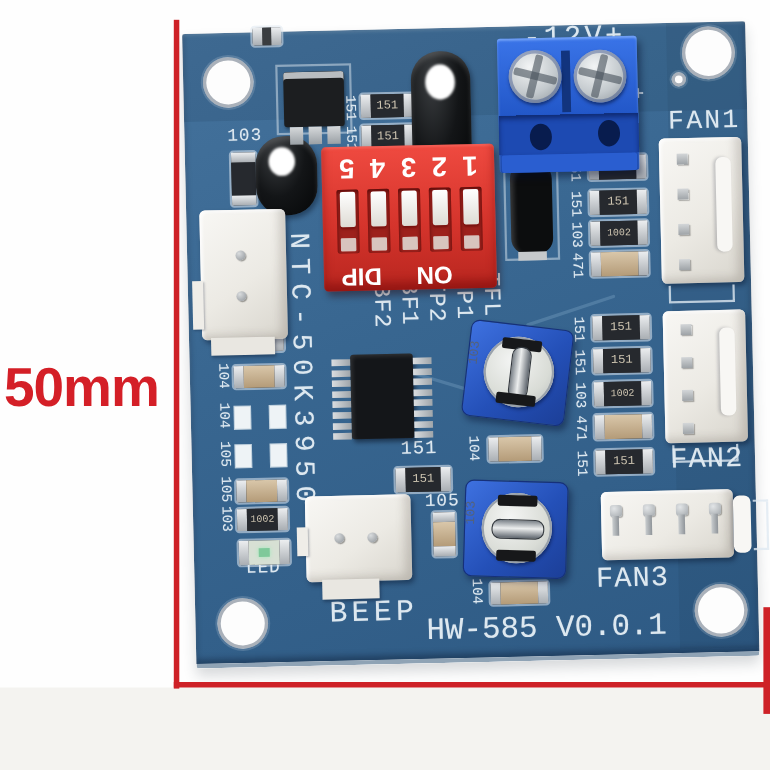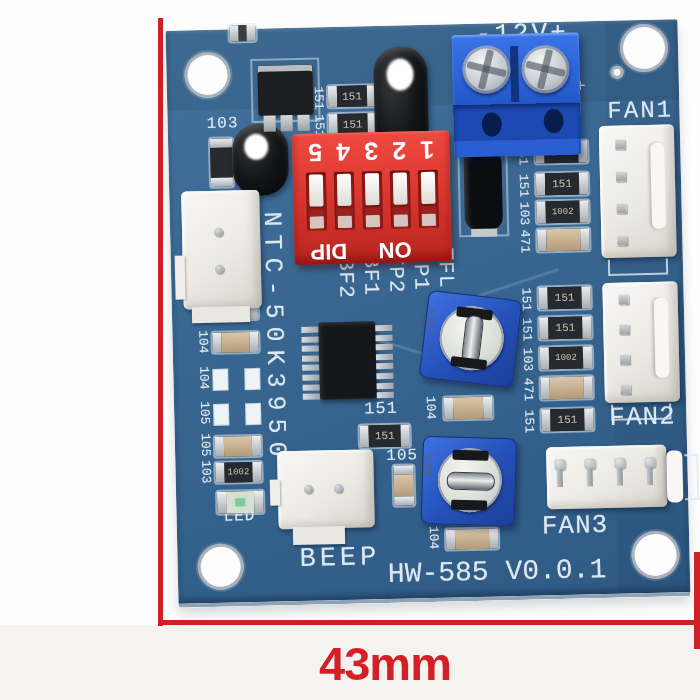--- a/index.html
+++ b/index.html
@@ -442,14 +442,14 @@
         <div class="pin-head" style="left: 68px; top: 12px;"></div>
         <div class="pin-stem" style="left: 70px; top: 22px;"></div>
         <div class="pin-head" style="left: 98px; top: 12px;"></div>
         <div class="pin-stem" style="left: 100px; top: 22px;"></div>
       </div>
   </div>
 
   <div class="dim-line" style="left:158px;top:18px;width:5px;height:608px;"></div>
   <div class="dim-line" style="left:158px;top:620px;width:542px;height:5px;"></div>
   <div class="dim-line" style="left:694px;top:552px;width:6px;height:97px;"></div>
-  <div class="dim-text" style="left:300px;top:636px;width:170px;font-size:47px;">43mm</div>
+  <div class="dim-text" style="left:0;top:323px;width:148px;font-size:50px;">50mm</div>
 </div>
 
 </body></html>

